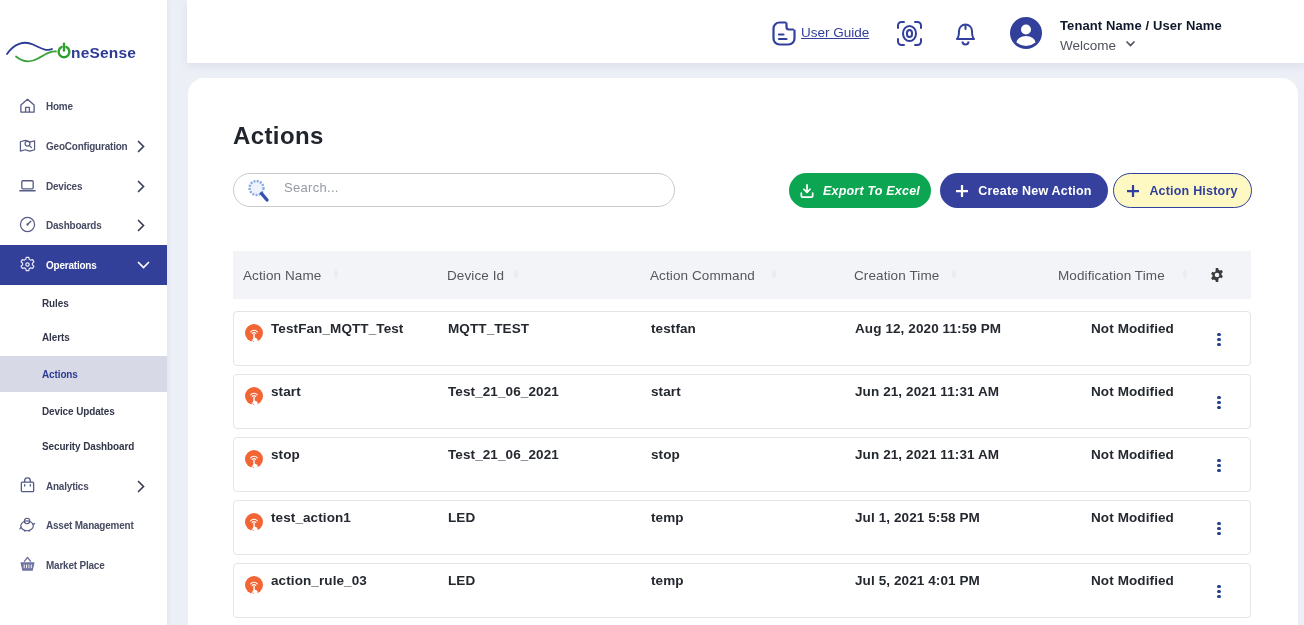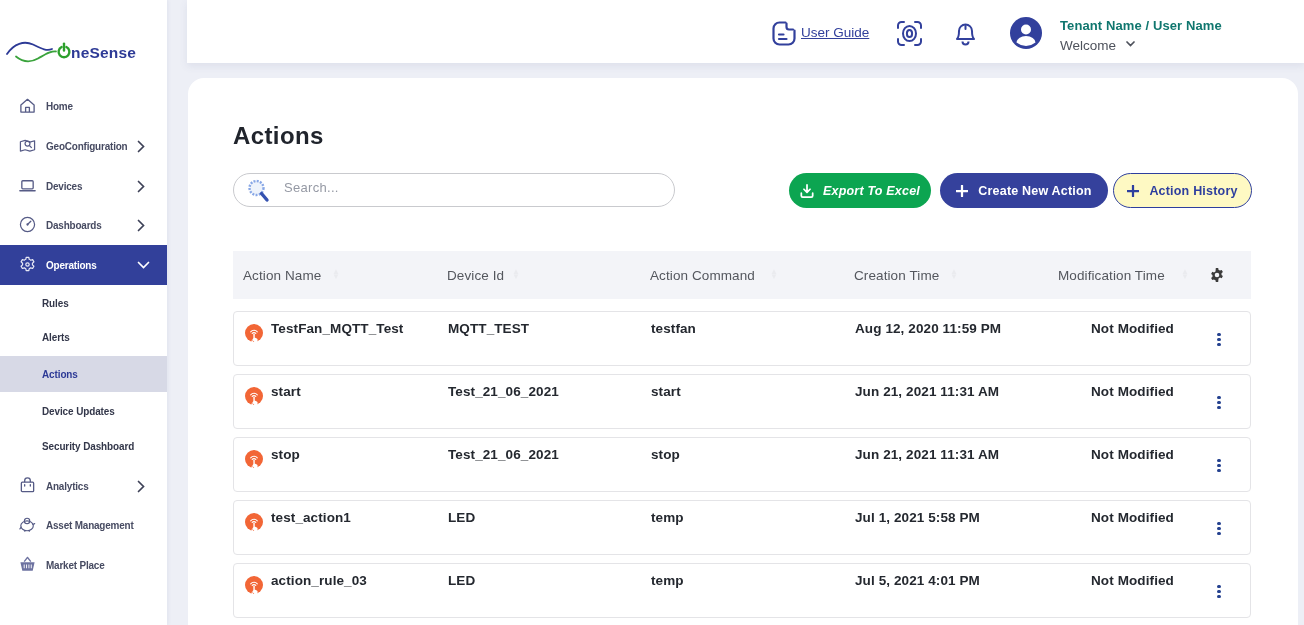--- a/index.html
+++ b/index.html
@@ -4,21 +4,21 @@
 <style>
 * { margin:0; padding:0; box-sizing:border-box; }
 html,body { width:1304px; height:625px; overflow:hidden; }
 body { font-family:"Liberation Sans", sans-serif; background:#edeff6; position:relative; }
 .abs { position:absolute; }
 
 
 #topbar { position:absolute; left:187px; top:0; width:1117px; height:63px; background:#fff; box-shadow:0 3px 8px rgba(80,90,140,0.10); }
 
 #userguide { position:absolute; left:801px; top:25px; font-size:13.5px; color:#32409c; text-decoration:underline; }
-#tenant { position:absolute; left:1060px; top:18px; font-size:13px; font-weight:bold; color:#0f766e; letter-spacing:0.1px; }
+#tenant { position:absolute; left:1060px; top:18px; font-size:13px; font-weight:bold; color:#0f172a; letter-spacing:0.1px; }
 #welcome { position:absolute; left:1060px; top:38px; font-size:13.5px; color:#4e525c; }
 
 
 #card { position:absolute; left:188px; top:78px; width:1110px; height:547px; background:#fff; border-radius:16px 16px 0 0; }
 
 #title { position:absolute; left:233px; top:122px; font-size:24px; font-weight:600; color:#20242c; letter-spacing:0.4px; }
 
 #search { position:absolute; left:233px; top:173px; width:442px; height:34px; border:1px solid #c9cace; border-radius:17px; background:#fff; }
 #search .ph { position:absolute; left:50px; top:6px; font-size:13px; color:#9599a4; letter-spacing:0.3px; }
 

